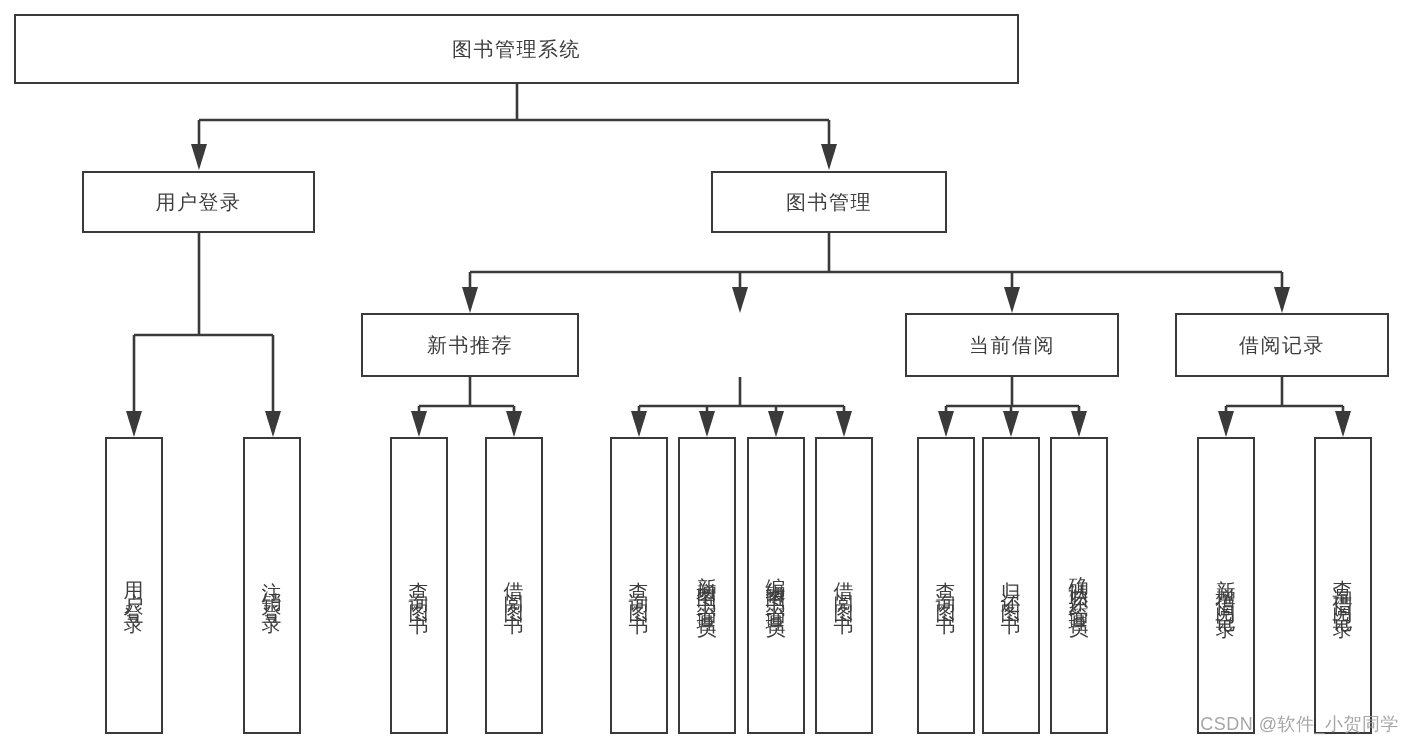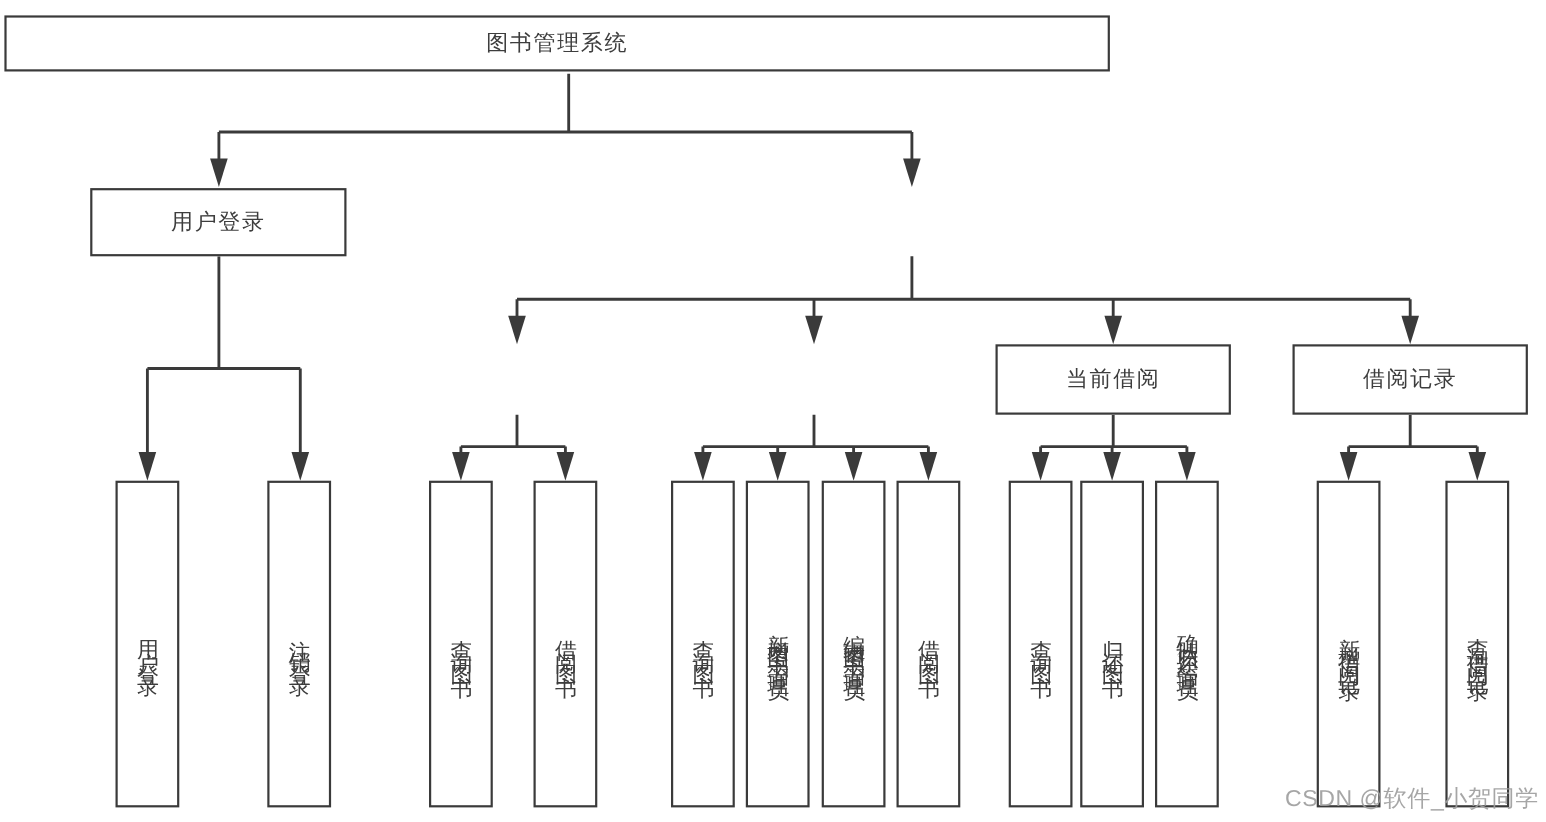--- a/index.html
+++ b/index.html
@@ -43,21 +43,21 @@
     writing-mode: vertical-rl;
     text-orientation: mixed;
     letter-spacing: 11px;
     line-height: 1;
     padding-top: 4px;
   }
   .watermark {
     position: absolute;
     right: 6px;
     top: 712px;
-    font-size: 21px;
+    font-size: 18px;
     color: rgba(158, 158, 158, 0.92);
     letter-spacing: 0.5px;
     white-space: nowrap;
     pointer-events: none;
     text-align: center;
   }
 </style>
 </head>
 <body>
 
@@ -91,24 +91,26 @@
       <polygon points="768,411 784,411 776,437"></polygon>
       <polygon points="836,411 852,411 844,437"></polygon>
       <polygon points="938,411 954,411 946,437"></polygon>
       <polygon points="1003,411 1019,411 1011,437"></polygon>
       <polygon points="1071,411 1087,411 1079,437"></polygon>
       <polygon points="1218,411 1234,411 1226,437"></polygon>
       <polygon points="1335,411 1351,411 1343,437"></polygon>
     </g>
   </svg>
 
-  <div class="box h" style="left:4px; top:14px; width:1005px; height:51px;">图书管理系统</div>
+  <div class="box h" style="left:14px; top:14px; width:1005px; height:70px;">图书管理系统</div>
 
   <div class="box h" style="left:82px; top:171px; width:233px; height:62px;">用户登录</div>
+  <div class="box h" style="left:711px; top:171px; width:236px; height:62px;">图书管理</div>
 
+  <div class="box h" style="left:361px; top:313px; width:218px; height:64px;">新书推荐</div>
   <div class="box h" style="left:905px; top:313px; width:214px; height:64px;font-family:Liberation Serif, serif;">当前借阅</div>
   <div class="box h" style="left:1175px; top:313px; width:214px; height:64px;">借阅记录</div>
 
   <div class="box v" style="left:105px; top:437px; width:58px; height:297px;">用户登录</div>
   <div class="box v" style="left:243px; top:437px; width:58px; height:297px;">注销登录</div>
 
   <div class="box v" style="left:390px; top:437px; width:58px; height:297px;">查询图书</div>
   <div class="box v" style="left:485px; top:437px; width:58px; height:297px;">借阅图书</div>
 
   <div class="box v" style="left:610px; top:437px; width:58px; height:297px;">查询图书</div>

